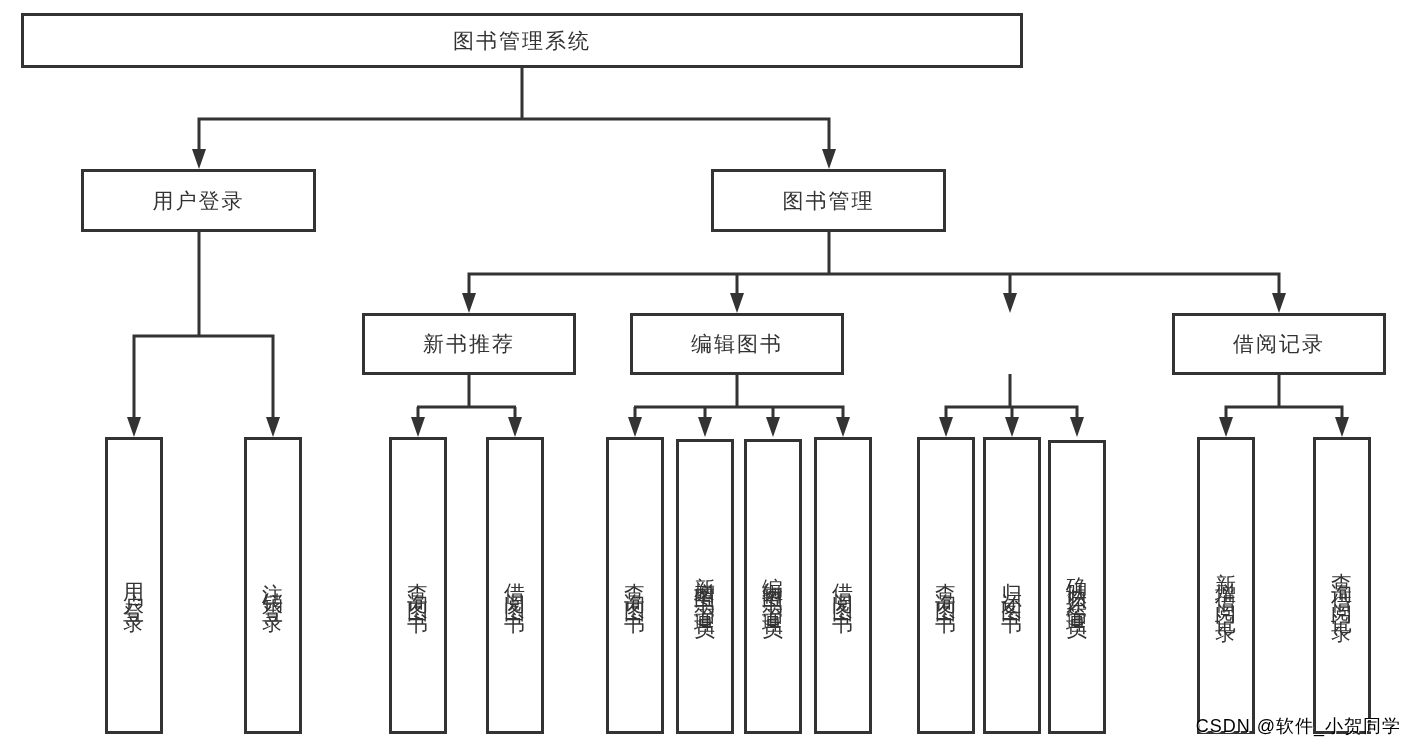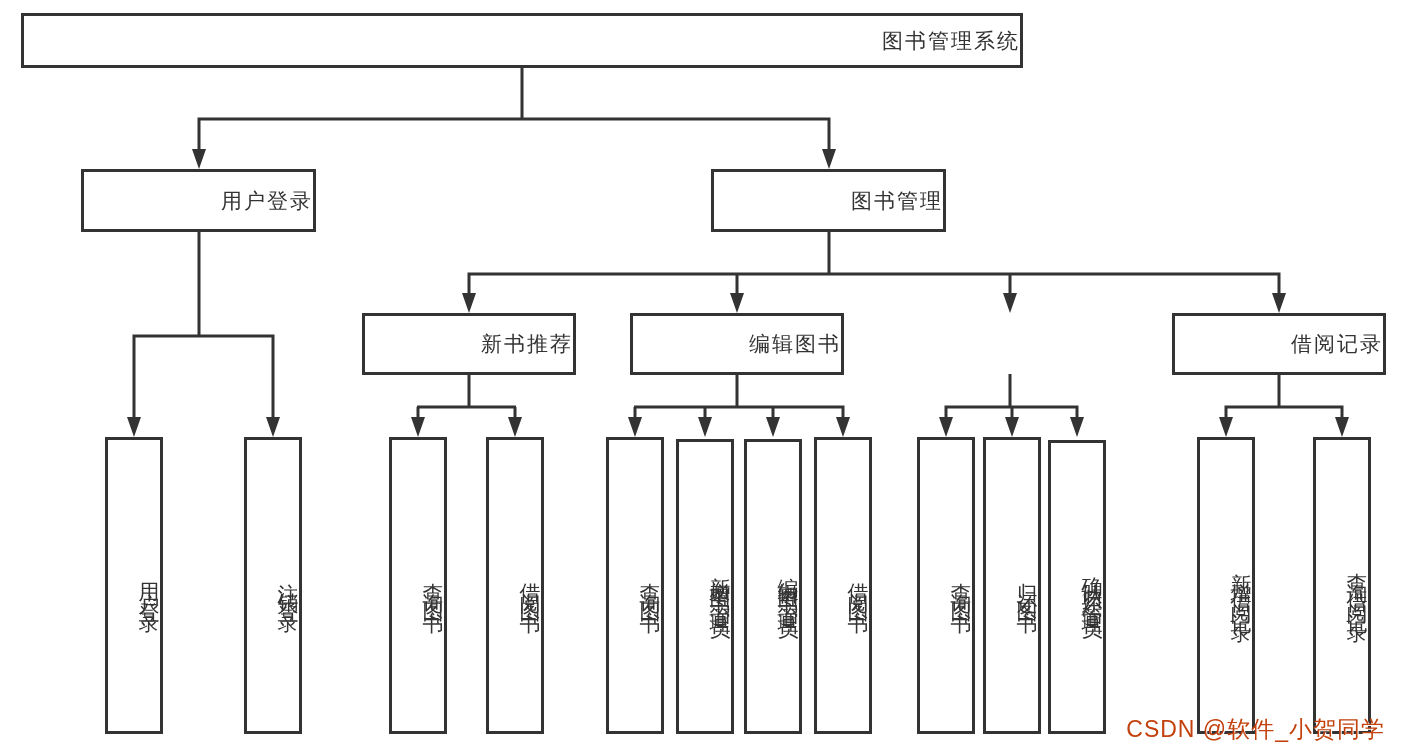--- a/index.html
+++ b/index.html
@@ -18,38 +18,38 @@
     pointer-events: none;
   }
   .node {
     position: absolute;
     box-sizing: border-box;
     border: 3px solid #333333;
     background: #ffffff;
     color: #333333;
     display: flex;
     align-items: center;
-    justify-content: flex-end;
+    justify-content: center;
     font-size: 21px;
     letter-spacing: 2px;
     text-align: center;
   }
   .leaf span {
     writing-mode: vertical-rl;
     text-orientation: mixed;
     letter-spacing: 10px;
     line-height: 1;
   }
   .leaf span.long { letter-spacing: 6px; }
   #watermark {
     position: absolute;
     top: 714px;
-    right: 20px;
-    font-size: 23px;
-    color: #c2410c;
+    right: 4px;
+    font-size: 18px;
+    color: #000000;
     letter-spacing: 1px;
     white-space: nowrap;
     text-shadow: 1px 1px 0 #ffffff;
   }
 </style>
 </head>
 <body>
 
 <div id="stage">
 

